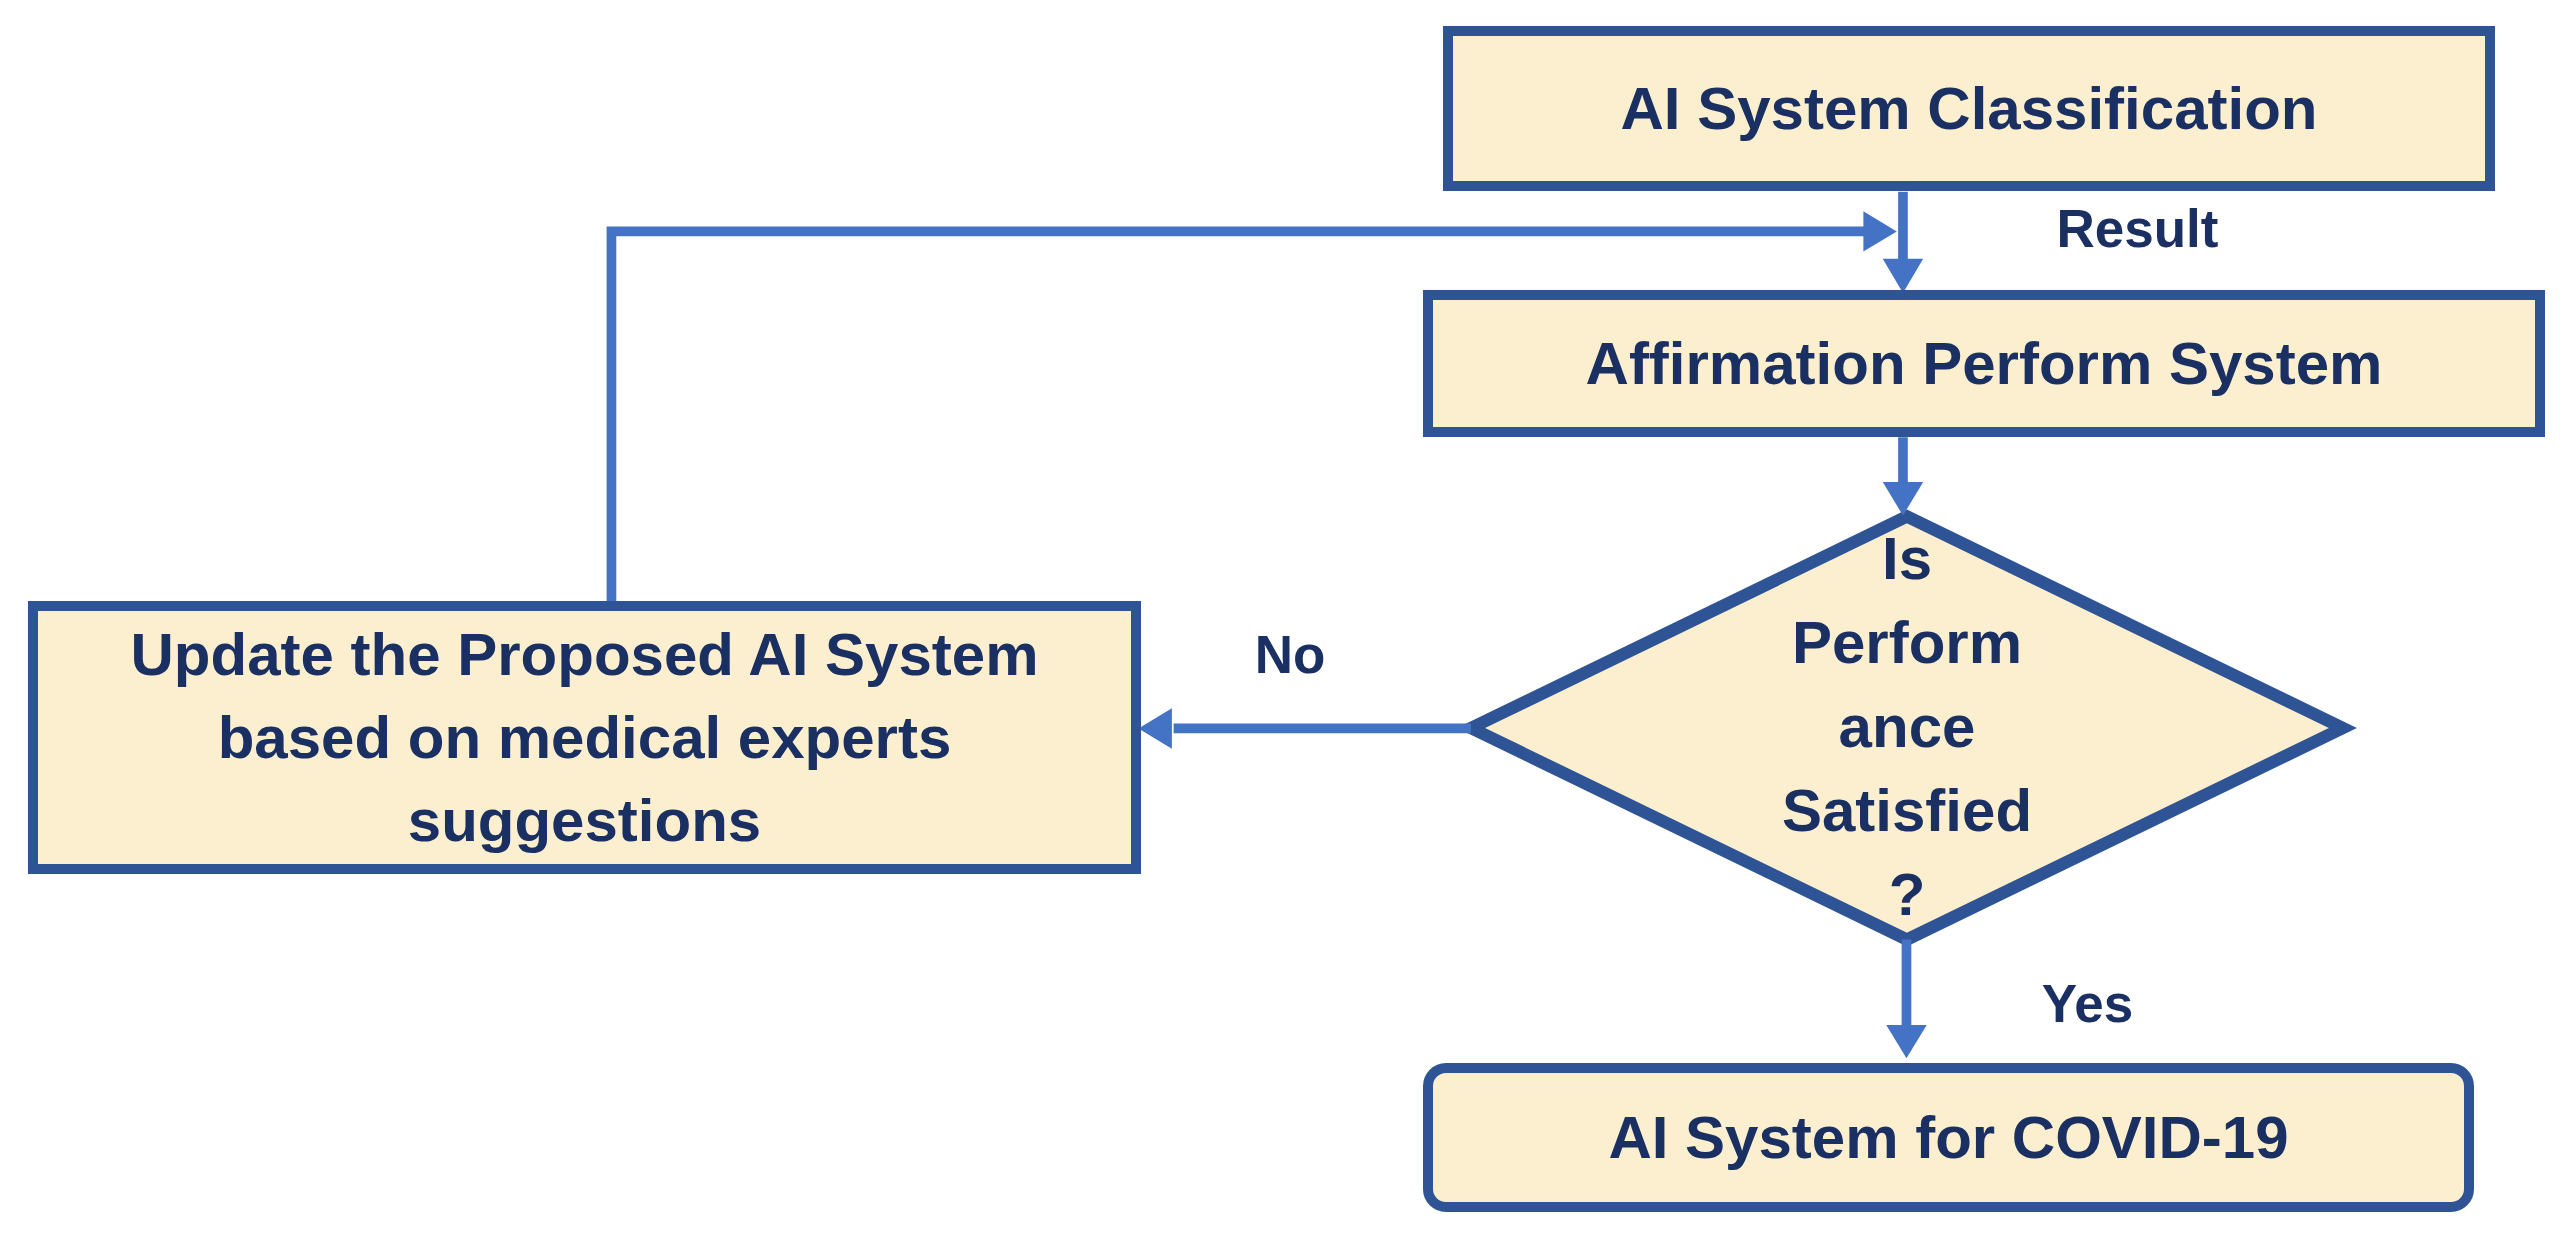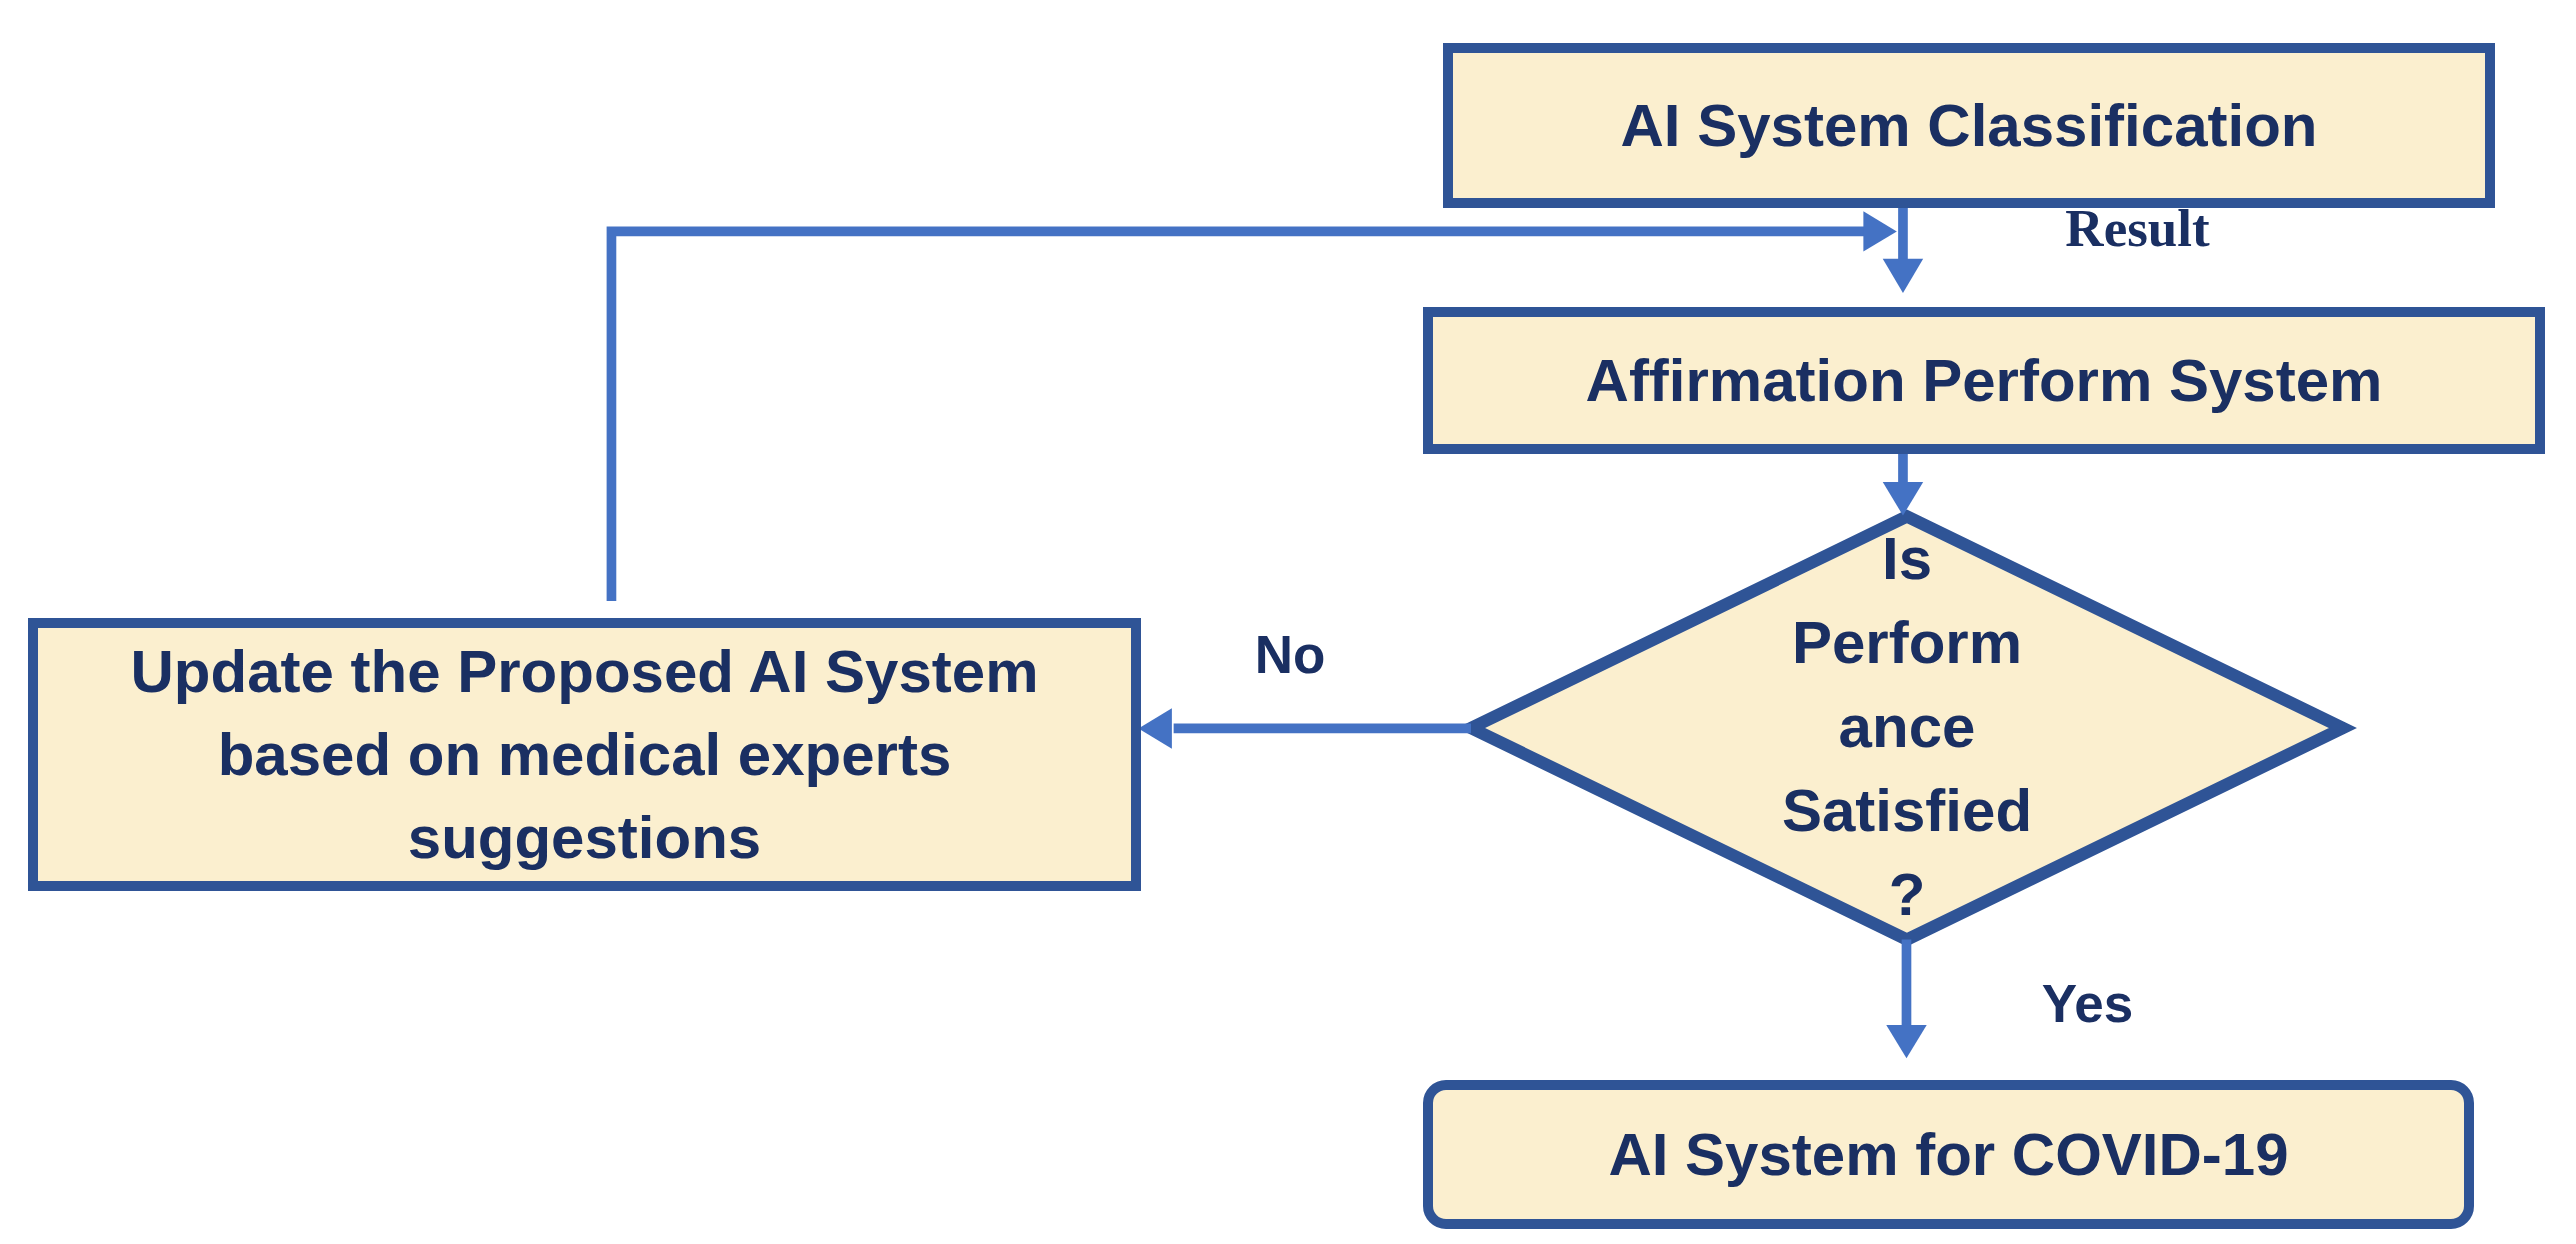--- a/index.html
+++ b/index.html
@@ -10,37 +10,37 @@
   .arrows{position:absolute;left:0;top:0;width:2576px;height:1244px;}
   .edge{stroke:var(--arrow);stroke-width:11;fill:none;stroke-linejoin:miter;}
   .head{fill:var(--arrow);stroke:none;}
   .diamond-shape{fill:var(--node-fill);stroke:var(--node-border);stroke-width:14;}
   .node{
     position:absolute;box-sizing:border-box;
     background:var(--node-fill);
     border:10.6px solid var(--node-border);
     color:var(--text);
     display:flex;align-items:center;justify-content:center;
-    text-align:center;font-weight:bold;font-size:60px;line-height:83px;margin-top:17px;
+    text-align:center;font-weight:bold;font-size:60px;line-height:83px;
   }
   .node-classification{left:1443px;top:26px;width:1052px;height:165px;}
   .node-affirmation{left:1423px;top:290px;width:1122px;height:147px;}
   .node-update{left:28px;top:601px;width:1113px;height:273px;}
   .node-update .node-label{max-width:933px;}
   .node-covid{left:1423px;top:1063px;width:1051px;height:149px;border-radius:23px;}
   .decision-label{
     position:absolute;left:1643px;top:517px;width:528px;height:422px;
     color:var(--text);font-weight:bold;font-size:60px;line-height:84px;
     text-align:center;white-space:pre-line;
   }
   .edge-label{
     position:absolute;color:var(--text);font-weight:bold;font-size:53px;line-height:67px;
     text-align:center;
   }
-  .edge-label-result{left:1988px;top:195px;width:299px;font-family:Liberation Serif, serif;}
+  .edge-label-result{left:1988px;top:195px;width:299px;}
   .edge-label-no{left:1211px;top:621px;width:158px;}
   .edge-label-yes{left:2006px;top:970px;width:163px;}
 </style>
 </head>
 <body>
 
 <div class="canvas">
 
   <svg class="arrows" viewBox="0 0 2928 1414">
 

